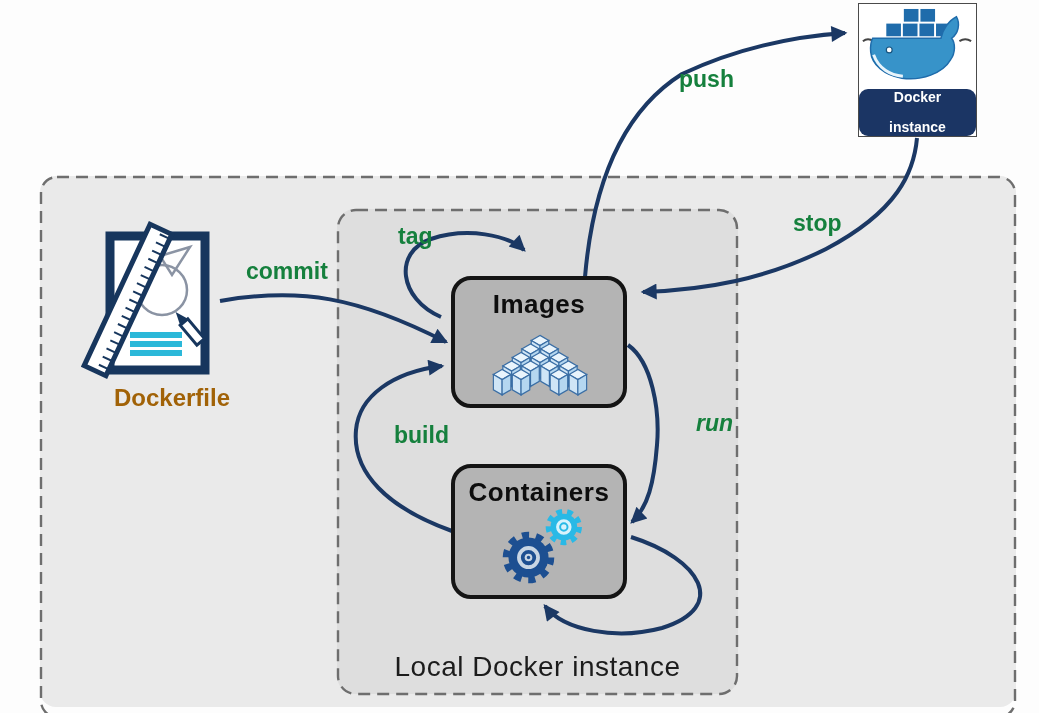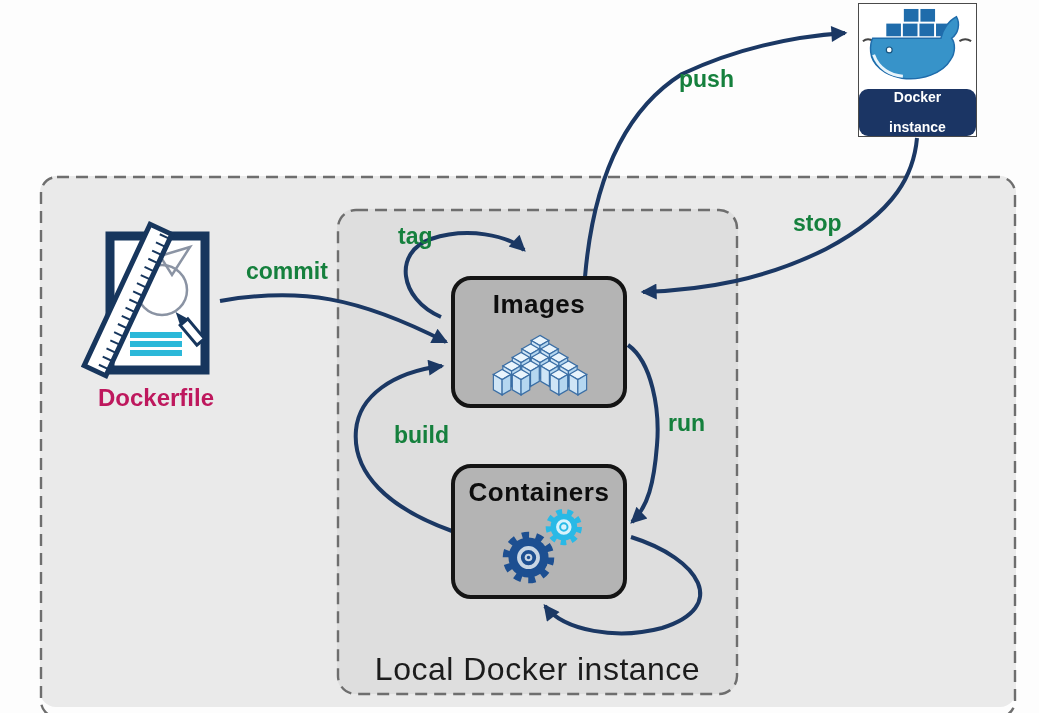--- a/index.html
+++ b/index.html
@@ -18,21 +18,21 @@
     width: 976px; height: 531px;
     background: #eaeaea; border-radius: 16px;
   }
   .zone-inner {
     position: absolute; left: 337px; top: 209px;
     width: 401px; height: 485px;
     background: #dedede; border-radius: 18px;
   }
   .zone-inner-label {
     position: absolute; left: 337px; top: 651px; width: 401px;
-    text-align: center; font-size: 32px; font-weight: 400; color: #1c1c1c;
+    text-align: center; font-size: 28px; font-weight: 400; color: #1c1c1c;
     letter-spacing: 0.5px;
   }
   
   .overlay {
     position: absolute; left: 0; top: 0; width: 1039px; height: 713px;
     pointer-events: none;
   }
   .dash { fill: none; stroke: #6e6e6e; stroke-width: 2.4; stroke-dasharray: 12 7; }
   .edge { fill: none; stroke: #1b3864; stroke-width: 4; }
   
@@ -46,21 +46,21 @@
   .node-label {
     font-weight: bold; font-size: 26px; color: #0d0d0d; margin-top: 9px;
     letter-spacing: 0.5px;
   }
   .cubes-icon { position: absolute; left: 34px; top: 52px; }
   .gears-icon { position: absolute; left: 42px; top: 30px; }
   
   .dockerfile-icon { position: absolute; left: 100px; top: 228px; overflow: visible; }
   .dockerfile-label {
     position: absolute; left: 82px; top: 384px; width: 148px;
-    text-align: center; font-size: 24px; font-weight: bold; color: #be185d;
+    text-align: right; font-size: 24px; font-weight: bold; color: #a16207;
   }
   
   .registry {
     position: absolute; left: 858px; top: 3px; width: 119px; height: 134px;
     box-sizing: border-box; border: 1px solid #4a4a4a; background: #ffffff;
     display: flex; flex-direction: column;
   }
   .registry-logo { height: 85px; display: flex; align-items: center; justify-content: center; }
   .registry-band {
     flex: 1; background: #1b3564; color: #ffffff;
@@ -69,21 +69,21 @@
   }
   
   .edge-label {
     position: absolute; font-weight: bold; font-size: 23px; color: #15803d;
     white-space: nowrap;
   }
   .lbl-build   { left: 246px; top: 258px; }
   .lbl-tag     { left: 398px; top: 223px; }
   .lbl-push    { left: 679px; top: 66px; }
   .lbl-pull    { left: 793px; top: 210px; }
-  .lbl-run     { left: 668px; top: 410px; }
+  .lbl-run     { left: 696px; top: 410px; font-style: italic; }
   .lbl-commit  { left: 394px; top: 422px; }
   .lbl-lifecycle { left: 661px; top: 551px; line-height: 28px; }
 </style>
 </head>
 <body>
 
 <div class="canvas">
 
   <div class="zone-outer"></div>
   <div class="zone-inner"></div>

